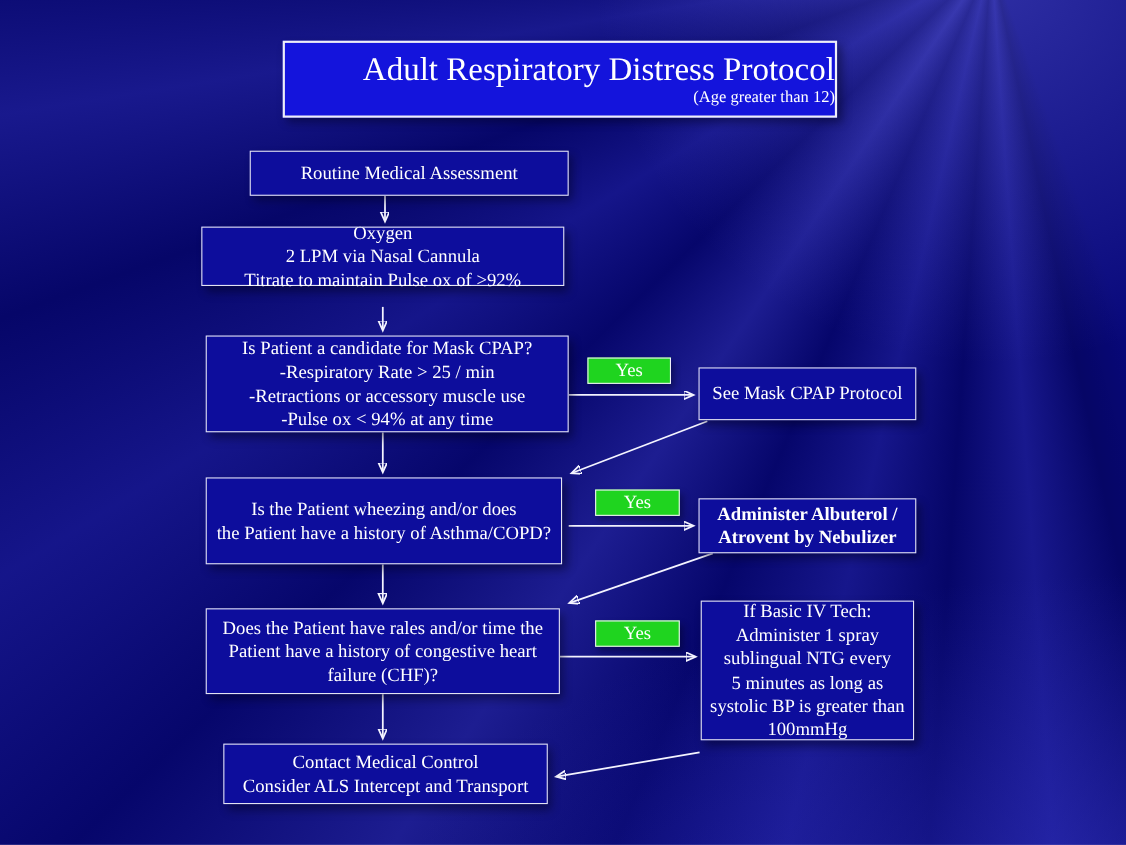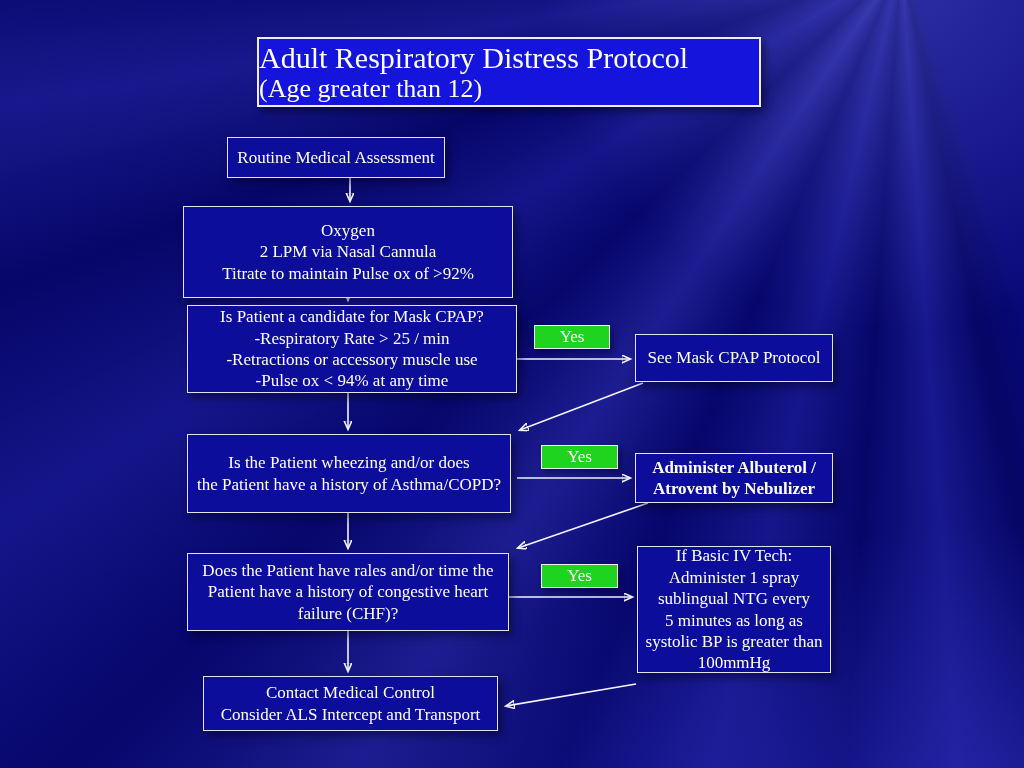--- a/index.html
+++ b/index.html
@@ -34,39 +34,39 @@
     display:flex; align-items:center; justify-content:center;
     text-align:center; white-space:pre-line;
     background:#0d0d9c;
     border:1.4px solid #e3e3f2;
     font-size:17px; line-height:1.26;
     box-shadow:4px 5px 8px rgba(0,0,25,0.45);
   }
   .title-box {
     position:absolute; left:257px; top:37px; width:504px; height:70px;
     box-sizing:border-box; background:#1414dc; border:2px solid #eeeef8;
-    display:flex; flex-direction:column; align-items:flex-start; justify-content:center;
+    display:flex; flex-direction:column; align-items:flex-end; justify-content:center;
     text-align:center; box-shadow:4px 5px 8px rgba(0,0,25,0.45);
   }
   .title-main { font-size:30px; line-height:1.13; }
-  .title-sub  { font-size:26px; line-height:1.1; }
+  .title-sub  { font-size:15px; line-height:1.1; }
   .tag {
     position:absolute; box-sizing:border-box;
     display:flex; align-items:center; justify-content:center;
     border:1.5px solid #f0f0f8; font-size:17px;
     box-shadow:3px 4px 6px rgba(0,0,25,0.4);
   }
   .tag.yes { background:#1fd41f; }
   .tag.no  { background:#ee1010;margin-top:40px; }
   svg.arrows { position:absolute; left:0; top:0; width:1024px; height:768px; pointer-events:none; }
   svg.arrows path { stroke:#f4f4ff; stroke-width:1.6; fill:none; marker-end:url(#ah); }
 
   
-  #n-routine   { left:227px; top:137px; width:218px; height:41px; }
-  #n-oxygen    { left:183px; top:206px; width:330px; height:92px; }
+  #n-routine   { left:227px; top:137px; width:290px; height:41px; }
+  #n-oxygen    { left:183px; top:206px; width:330px; height:54px; }
   #n-cpap      { left:187px; top:305px; width:330px; height:88px; }
   #n-seemask   { left:635px; top:334px; width:198px; height:48px; }
   #n-wheeze    { left:187px; top:434px; width:324px; height:79px; }
   #n-albuterol { left:635px; top:453px; width:198px; height:50px;font-weight:bold; }
   #n-chf       { left:187px; top:553px; width:322px; height:78px; }
   #n-ntg       { left:637px; top:546px; width:194px; height:127px; }
   #n-contact   { left:203px; top:676px; width:295px; height:55px; }
   #y1 { left:534px; top:325px; width:76px; height:24px; }
   #y2 { left:541px; top:445px; width:77px; height:24px; }
   #y3 { left:541px; top:564px; width:77px; height:24px; }

